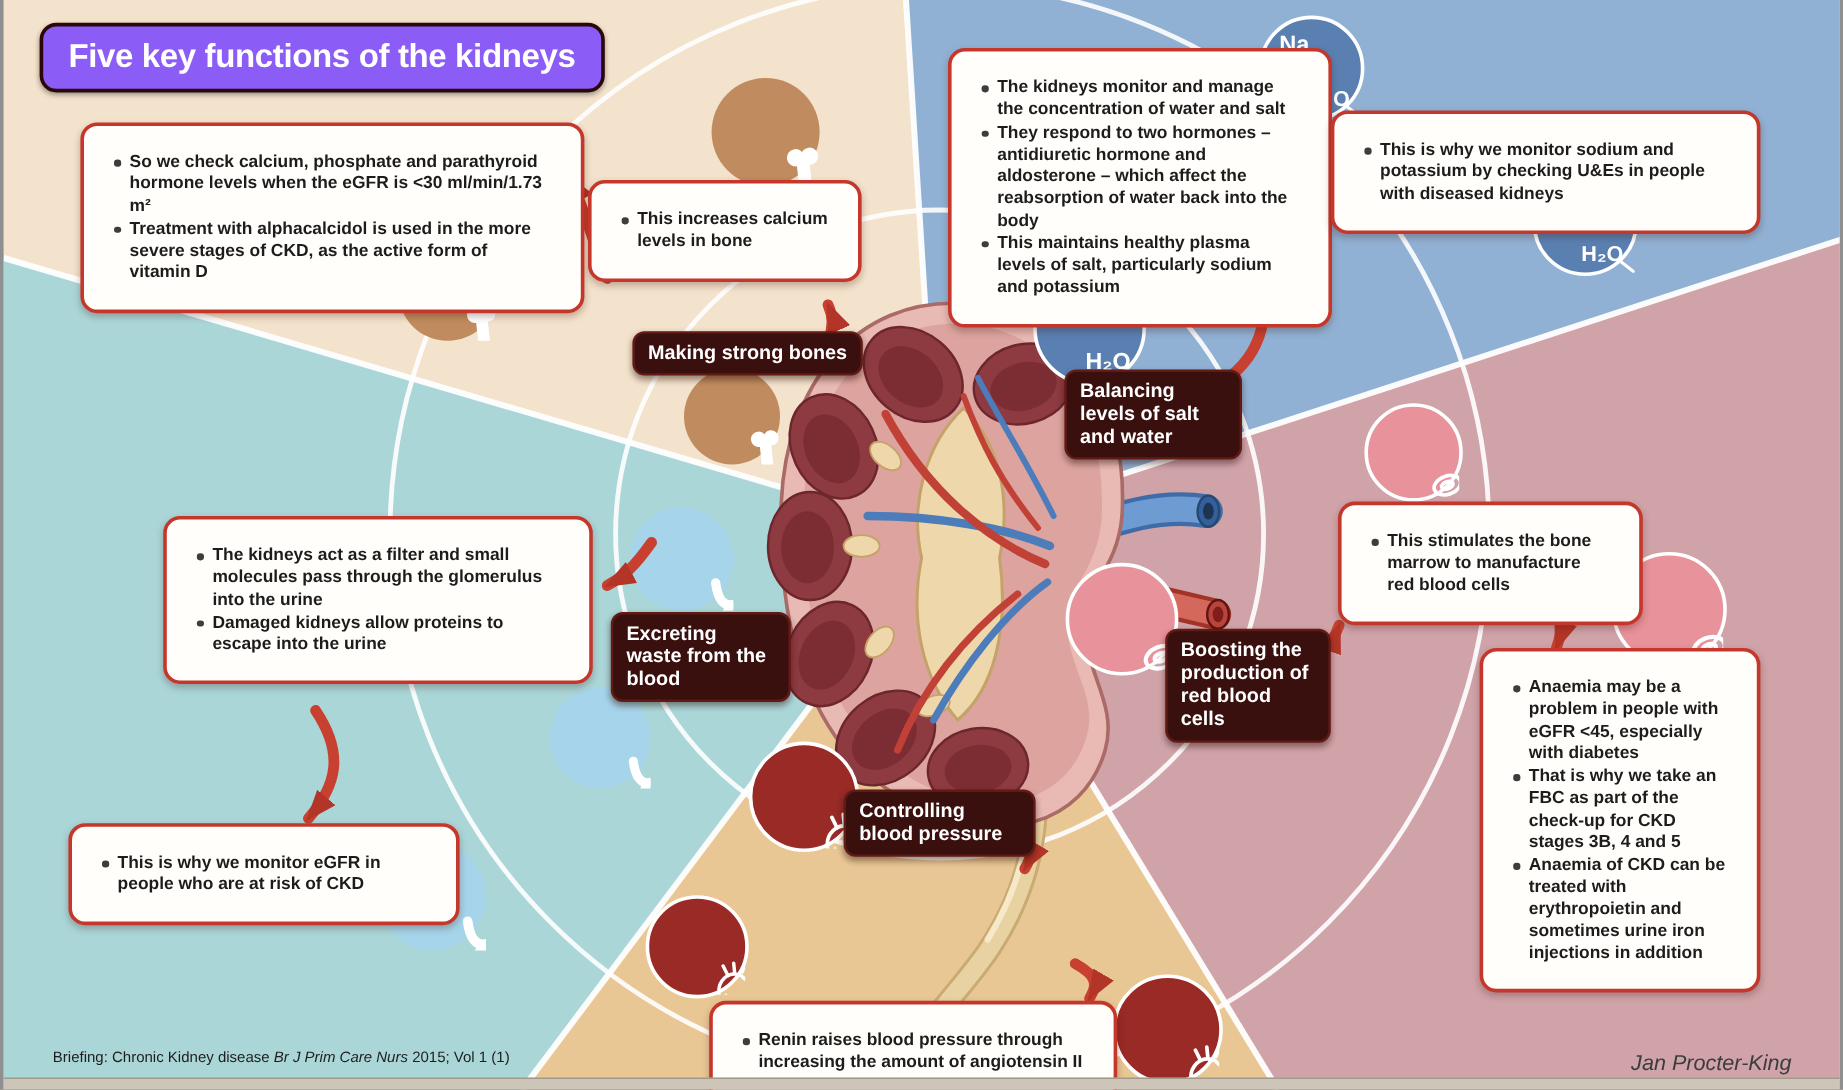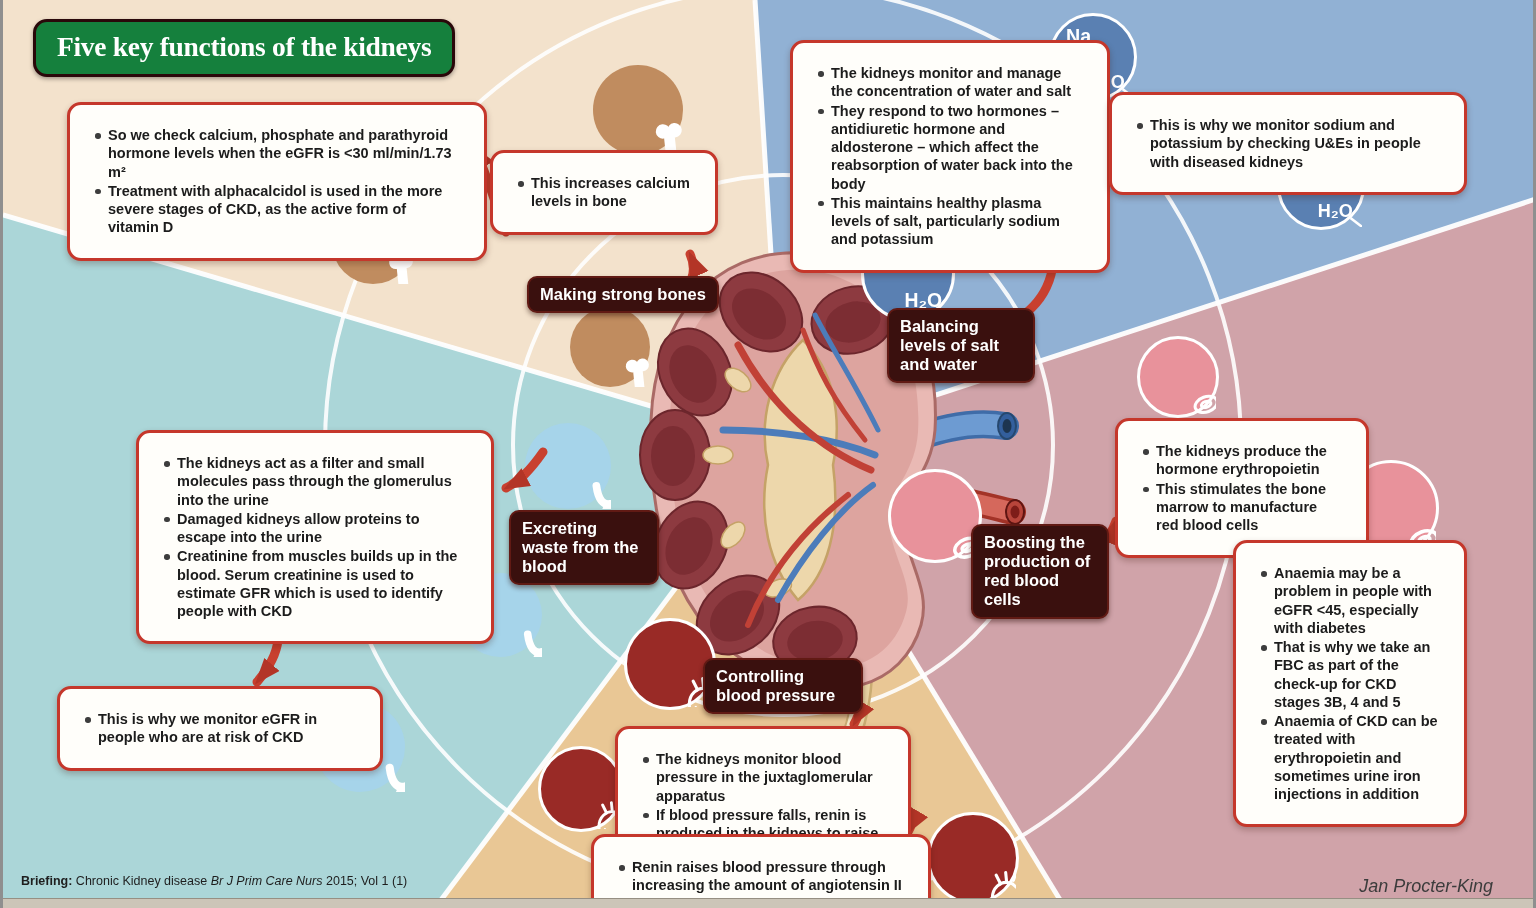--- a/index.html
+++ b/index.html
@@ -19,37 +19,37 @@
            line-height:1.26;color:#1c1c1c;}
   .note li::before{content:"";position:absolute;left:3px;top:7px;width:5.5px;height:5.5px;
            border-radius:50%;background:#3d3d3d;}
 
   
   .flabel{position:absolute;z-index:31;background:#3a100e;color:#fff;font-weight:bold;font-size:16.5px;
           line-height:1.16;padding:7px 11px;border-radius:10px;border:2px solid #611a14;
           box-shadow:0 3px 5px rgba(40,10,5,.45);}
 
   
-  #title{position:absolute;left:30px;top:19px;z-index:40;background:#15803d;color:#fff;
+  #title{position:absolute;left:30px;top:19px;z-index:40;background:#8b5cf6;color:#fff;
          font-weight:bold;font-size:27.5px;letter-spacing:-.3px;padding:9px 21px 11px 21px;
-         border-radius:14px;border:3px solid #2a080a;box-shadow:0 2px 4px rgba(0,0,0,.35);font-family:Liberation Serif, serif;}
+         border-radius:14px;border:3px solid #2a080a;box-shadow:0 2px 4px rgba(0,0,0,.35);}
 
   
   .icn{position:absolute;z-index:10;border-radius:50%;box-sizing:border-box;}
   .icn svg{width:100%;height:100%;}
   .icn-bone{background:#c08c5f;}
   .icn-na{background:#5a80b2;border:3px solid #fff;}
   .icn-rbc{background:#e8929b;border:3px solid #fff;}
   .icn-heart{background:#992a26;border:3px solid #fff;}
   .icn-bladder{background:#a6d4ea;}
   .na-t{fill:#fff;font-family:"Liberation Sans",sans-serif;font-weight:bold;}
 
   
   #briefing{position:absolute;left:18px;top:874px;z-index:40;font-size:12.5px;color:#1e1e1e;}
-  #briefing .b{font-weight:bold;}
+  #briefing .b{font-weight:normal;margin-left:23px;}
   #briefing .i{font-style:italic;font-weight:normal;}
   #credit{position:absolute;right:40px;top:876px;z-index:40;font-size:18px;font-style:italic;color:#3c3c3c;}
   #bottombar{position:absolute;left:0;top:898px;width:1536px;height:10px;z-index:39;
              background:#ccc5b8;border-top:1px solid #968f83;}
 </style>
 </head>
 <body>
 
 <div id="stage">
 
@@ -239,47 +239,39 @@
         <li>This maintains healthy plasma levels of salt, particularly sodium and potassium</li>
       </ul>
   </div>
   <div class="note" style="left:1106px;top:92px;width:330px">
     <ul>
         <li>This is why we monitor sodium and potassium by checking U&amp;Es in people with diseased kidneys</li>
       </ul>
   </div>
   <div class="note" style="left:1112px;top:418px;width:226px">
     <ul>
-        <li>The kidneys produce the hormone erythropoietin</li>
         <li>This stimulates the bone marrow to manufacture red blood cells</li>
       </ul>
   </div>
   <div class="note" style="left:1230px;top:540px;width:206px">
     <ul>
         <li>Anaemia may be a problem in people with eGFR &lt;45, especially with diabetes</li>
         <li>That is why we take an FBC as part of the check-up for CKD stages 3B, 4 and 5</li>
         <li>Anaemia of CKD can be treated with erythropoietin and sometimes urine iron injections in addition</li>
       </ul>
   </div>
   <div class="note" style="left:133px;top:430px;width:330px">
     <ul>
         <li>The kidneys act as a filter and small molecules pass through the glomerulus into the urine</li>
         <li>Damaged kidneys allow proteins to escape into the urine</li>
-        <li>Creatinine from muscles builds up in the blood. Serum creatinine is used to estimate GFR which is used to identify people with CKD</li>
       </ul>
   </div>
   <div class="note" style="left:54px;top:686px;width:298px">
     <ul>
         <li>This is why we monitor eGFR in people who are at risk of CKD</li>
-      </ul>
-  </div>
-  <div class="note" style="left:612px;top:726px;width:268px">
-    <ul>
-        <li>The kidneys monitor blood pressure in the juxtaglomerular apparatus</li>
-        <li>If blood pressure falls, renin is produced in the kidneys to raise BP</li>
       </ul>
   </div>
   <div class="note" style="left:588px;top:834px;width:312px">
     <ul>
         <li>Renin raises blood pressure through increasing the amount of angiotensin II</li>
       </ul>
   </div>
 
   <div class="flabel" style="left:524px;top:276px">Making strong bones</div>
   <div class="flabel" style="left:884px;top:308px;width:122px">Balancing levels of salt and water</div>

